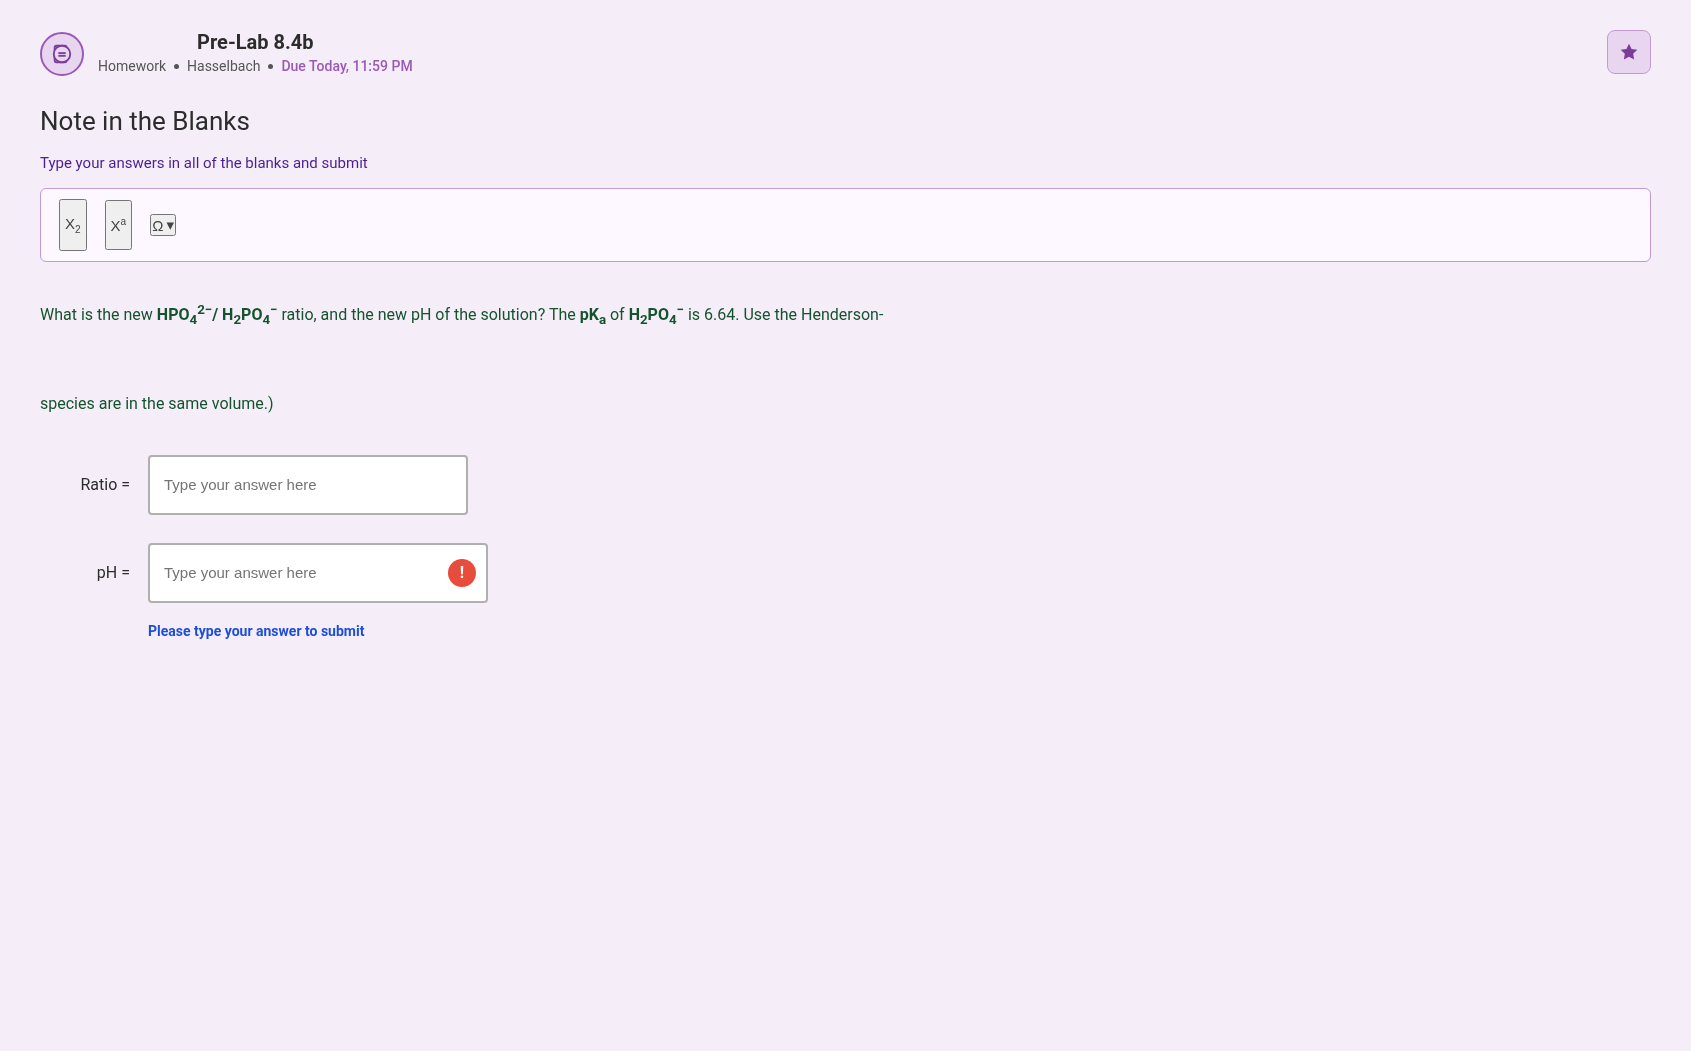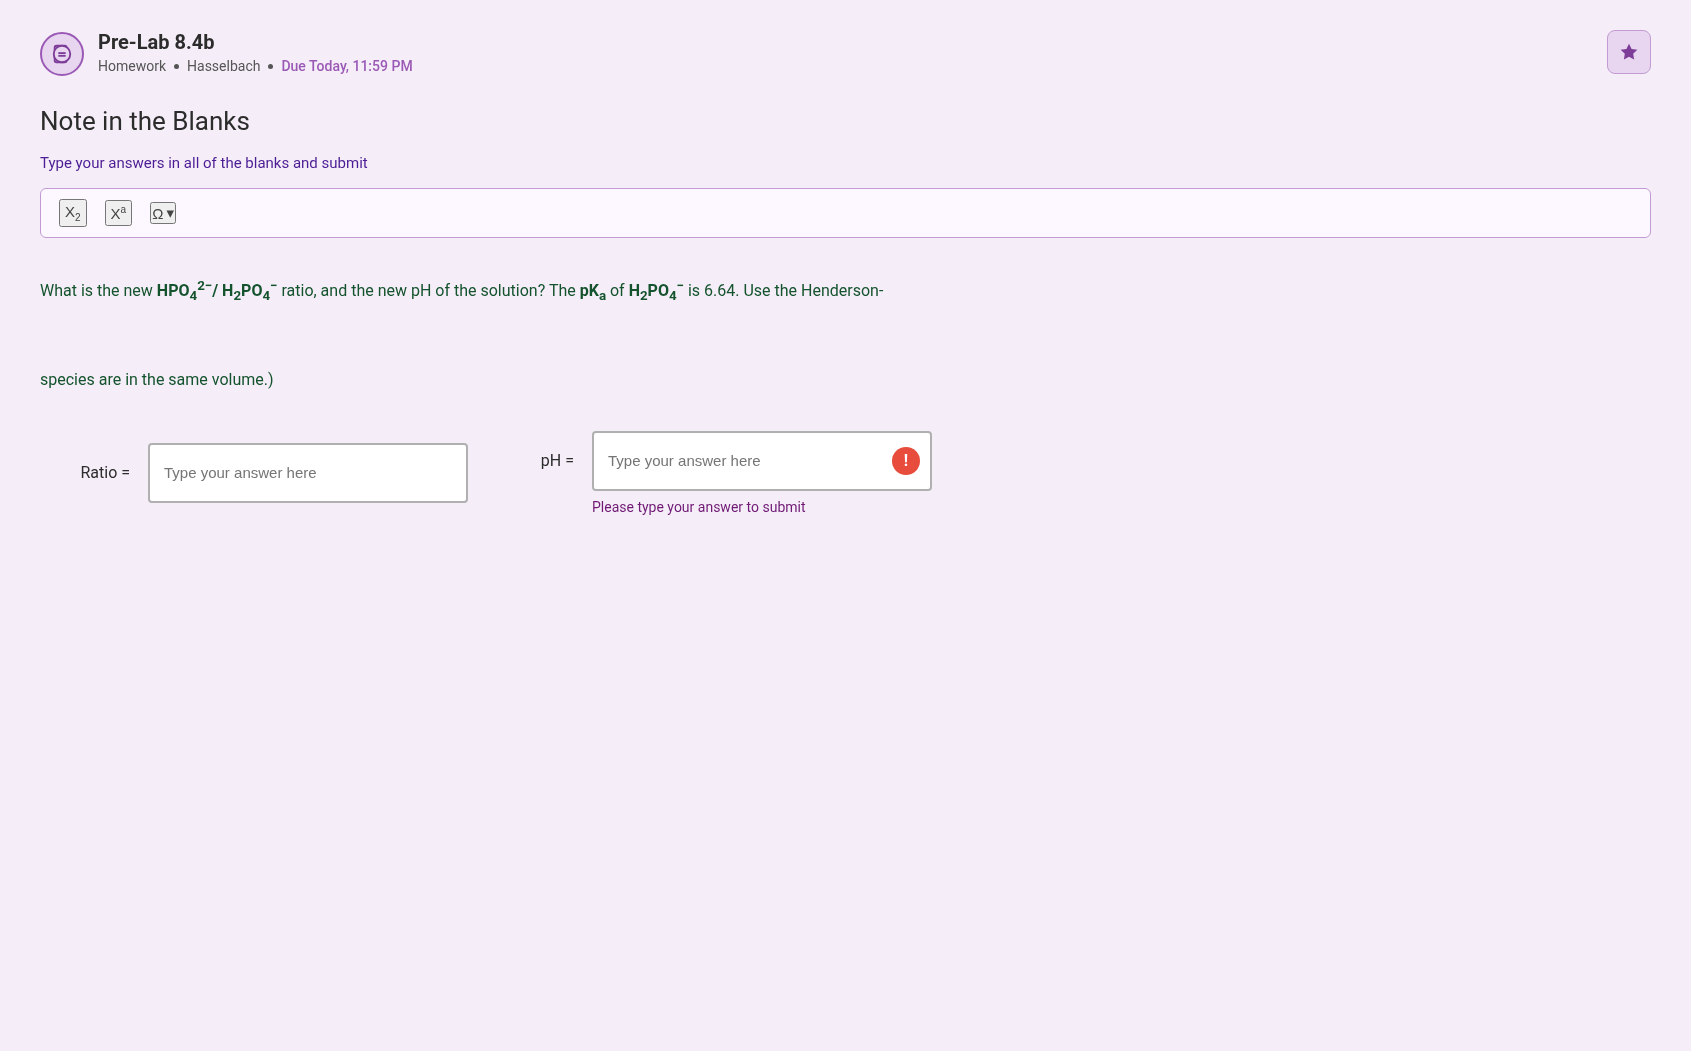--- a/index.html
+++ b/index.html
@@ -56,20 +56,21 @@
       height: 22px;
       stroke: #7d3c98;
       fill: none;
       stroke-width: 2;
     }
 
     .header-title-block {
       display: flex;
       flex-direction: column;
       gap: 4px;
+      align-items: center;
     }
 
     .header-title {
       font-size: 20px;
       font-weight: 700;
       color: #2c2c2c;
     }
 
     .header-meta {
       display: flex;
@@ -137,21 +138,21 @@
       margin-bottom: 36px;
       width: 100%;
     }
 
     .toolbar-btn {
       display: flex;
       align-items: flex-end;
       cursor: pointer;
       color: #444;
       font-size: 15px;
-      padding: 2px 4px;
+      padding: 14px 4px;
     }
 
     .toolbar-subscript {
       font-size: 15px;
       font-weight: 500;
       color: #444;
     }
 
     .toolbar-subscript sub {
       font-size: 10px;
@@ -181,22 +182,22 @@
       font-size: 16px;
       color: #14532d;
       line-height: 1.8;
       margin-bottom: 36px;
       max-width: 1300px;
     }
 
     
     .input-section {
       display: flex;
-      flex-direction: row;
-      gap: 36px;
+      flex-direction: column;
+      gap: 28px;
       margin-left: 20px;
     }
 
     .input-row {
       display: flex;
       align-items: center;
       gap: 18px;
     }
 
     .input-label {
@@ -253,23 +254,24 @@
       padding: 0 50px 0 14px;
       font-size: 15px;
       color: #888;
       outline: none;
       cursor: text;
     }
 
     
     .error-message {
       font-size: 14px;
-      color: #701a75;
+      color: #1d4ed8;
       margin-left: 88px;
-      margin-top: 8px;
+      margin-top: 20px;
+      font-weight: bold;
     }
   </style>
 </head>
 <body>
 
 <div class="page-container">
 
   <div class="header">
     <div class="header-left">
       <div class="header-icon">

